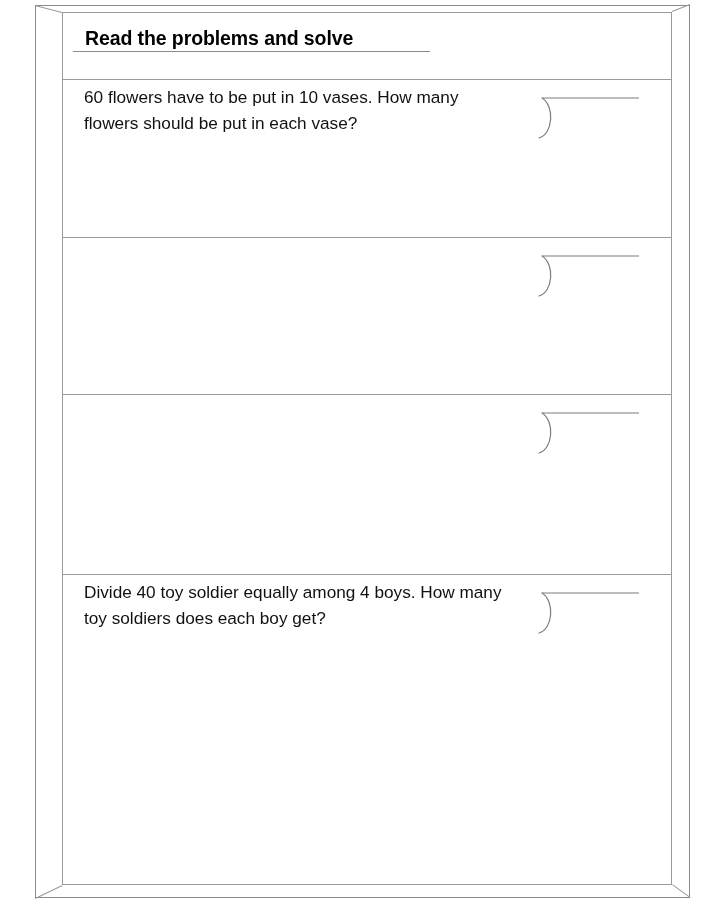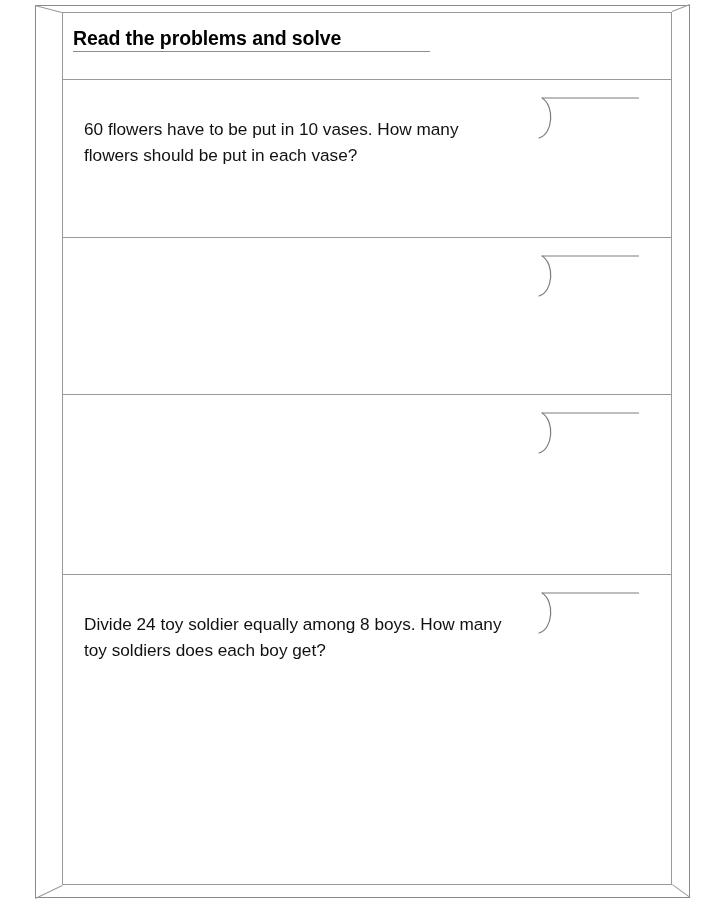--- a/index.html
+++ b/index.html
@@ -48,21 +48,21 @@
   }
 
   
   #title-row {
     position: relative;
     height: 66px;
     box-sizing: border-box;
   }
   #worksheet-title {
     position: absolute;
-    left: 10px;
+    left: 22px;
     top: 14px;
     font-size: 19.5px;
     font-weight: bold;
     letter-spacing: -0.1px;
     white-space: nowrap;
   }
   #title-underline {
     position: absolute;
     left: 10px;
     top: 38px;
@@ -75,21 +75,21 @@
   .problem-row {
     position: relative;
     box-sizing: border-box;
     border-top: 1px solid #9a9a9a;
   }
   .problem-row.first { border-top: 1px solid #9a9a9a; }
 
   .problem-text {
     position: absolute;
     left: 21px;
-    top: 36px;
+    top: 4px;
     width: 432px;
     font-size: 17.2px;
     line-height: 26px;
     color: #111111;
   }
 
   
   .answer-slot {
     position: absolute;
     left: 470px;
@@ -133,21 +133,21 @@
       </div>
       <div class="problem-row" style="height: 180px;">
         <div class="answer-slot">
           <svg width="120" height="52" viewBox="0 0 120 52">
             <path d="M 6 46 C 20 42, 22 14, 9 6" fill="none" stroke="#7d7d7d" stroke-width="1.2" stroke-linecap="round"></path>
             <path d="M 9 6 L 106 6" fill="none" stroke="#7d7d7d" stroke-width="1.2" stroke-linecap="butt"></path>
           </svg>
         </div>
       </div>
       <div class="problem-row" style="height: 156px;">
-        <div class="problem-text">Divide 24 toy soldier equally among 8 boys. How many toy soldiers does each boy get?</div>
+        <div class="problem-text">Divide 40 toy soldier equally among 4 boys. How many toy soldiers does each boy get?</div>
         <div class="answer-slot">
           <svg width="120" height="52" viewBox="0 0 120 52">
             <path d="M 6 46 C 20 42, 22 14, 9 6" fill="none" stroke="#7d7d7d" stroke-width="1.2" stroke-linecap="round"></path>
             <path d="M 9 6 L 106 6" fill="none" stroke="#7d7d7d" stroke-width="1.2" stroke-linecap="butt"></path>
           </svg>
         </div>
       </div>
     </div>
 
 </div>

